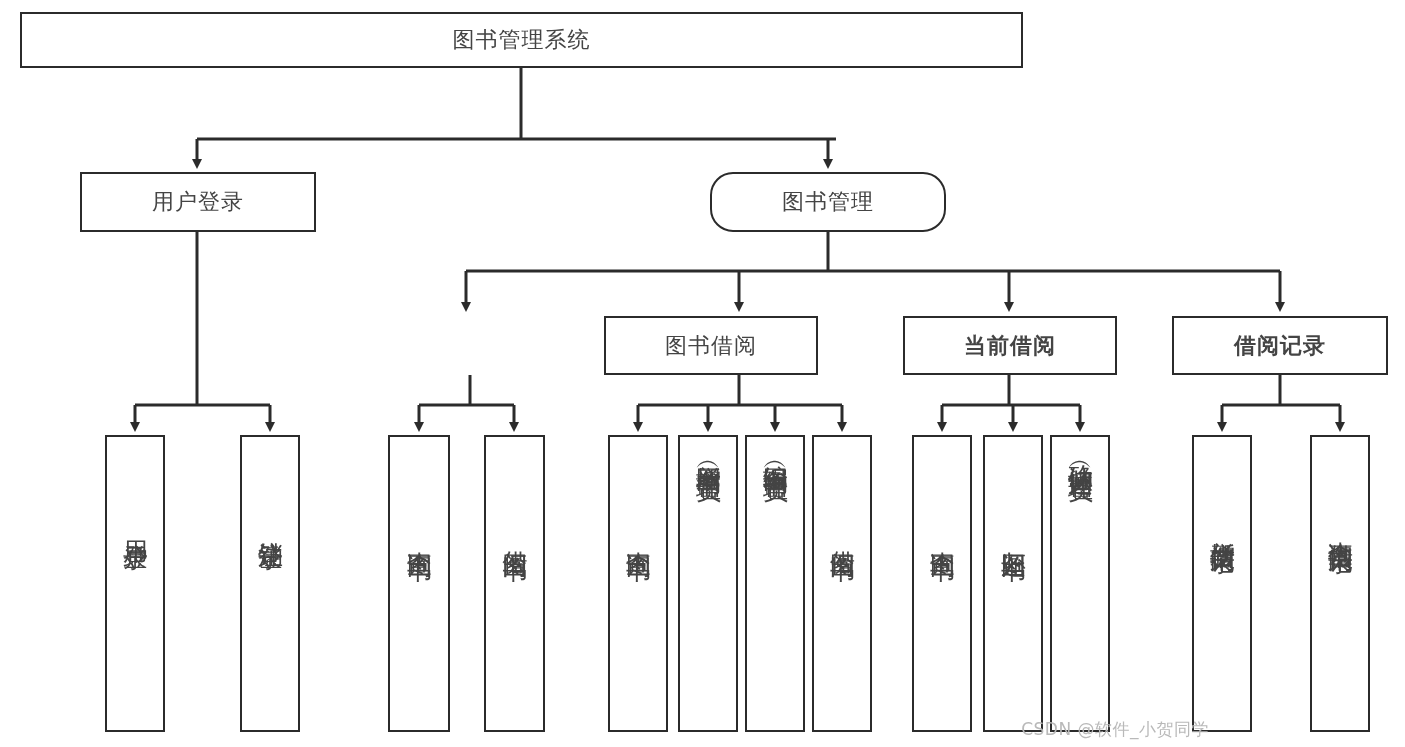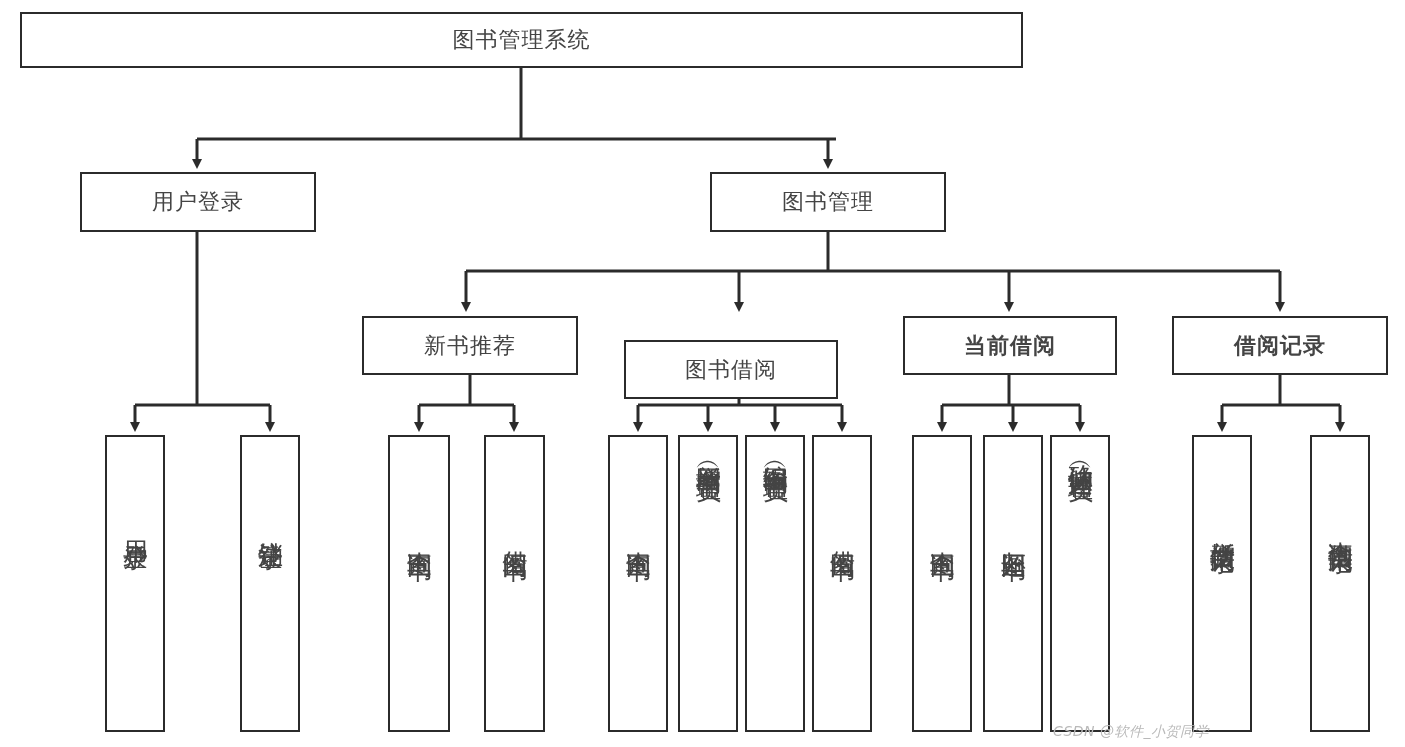--- a/index.html
+++ b/index.html
@@ -44,26 +44,25 @@
     white-space:normal;
     text-align:left;
   }
   .leaf.mid .lbl{ margin-top:78px; }
   .leaf.mid2 .lbl{ margin-top:88px; }
   .leaf.top .lbl{ margin-top:2px; }
   svg#wires{position:absolute;left:0;top:0;width:1405px;height:747px;z-index:1;}
   .watermark{
     position:absolute;
     right:8px;bottom:6px;
-    font-size:14px;
+    font-size:17px;
     color:#b9b9b9;
     letter-spacing:0.5px;
     z-index:5;
     white-space:nowrap;
-    font-style:italic;
   }
 </style>
 </head>
 <body>
 
 <div id="stage">
 
   <svg id="wires" viewBox="0 0 1405 747">
     <defs>
       <marker id="arr" markerWidth="12" markerHeight="12" refX="1" refY="5" orient="auto" markerUnits="userSpaceOnUse">
@@ -114,28 +113,25 @@
     </g>
   </svg>
 
   <div class="node" style="left:20px;top:12px;width:1003px;height:56px;">
     <span class="lbl">图书管理系统</span>
   </div>
 
   <div class="node" style="left:80px;top:172px;width:236px;height:60px;">
     <span class="lbl">用户登录</span>
   </div>
-  <div class="node" style="left:710px;top:172px;width:236px;height:60px;">
+  <div class="node" style="left:710px;top:172px;width:236px;height:60px;border-radius:23px;">
     <span class="lbl">图书管理</span>
   </div>
 
-  <div class="node" style="left:362px;top:316px;width:216px;height:59px;">
-    <span class="lbl">新书推荐</span>
-  </div>
-  <div class="node" style="left:624px;top:316px;width:214px;height:59px;margin-top:24px;">
+  <div class="node" style="left:604px;top:316px;width:214px;height:59px;">
     <span class="lbl">图书借阅</span>
   </div>
   <div class="node" style="left:903px;top:316px;width:214px;height:59px;font-weight:bold;">
     <span class="lbl">当前借阅</span>
   </div>
   <div class="node" style="left:1172px;top:316px;width:216px;height:59px;font-weight:bold;">
     <span class="lbl">借阅记录</span>
   </div>
 
   <div class="node leaf mid" style="left:105px;top:435px;width:60px;height:297px;">

